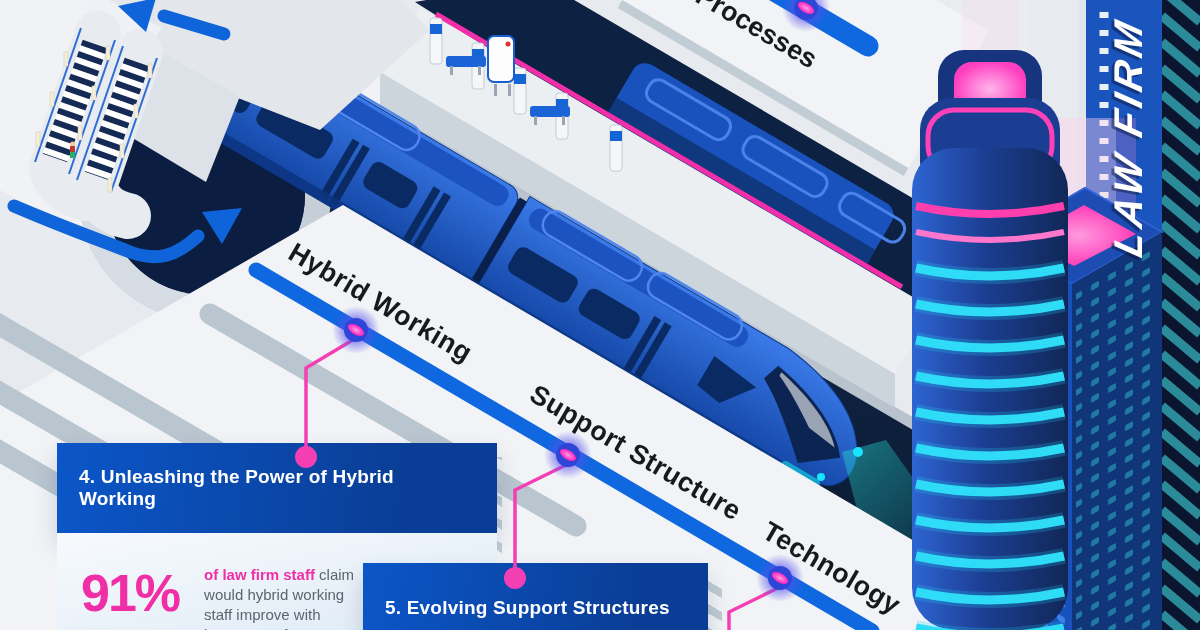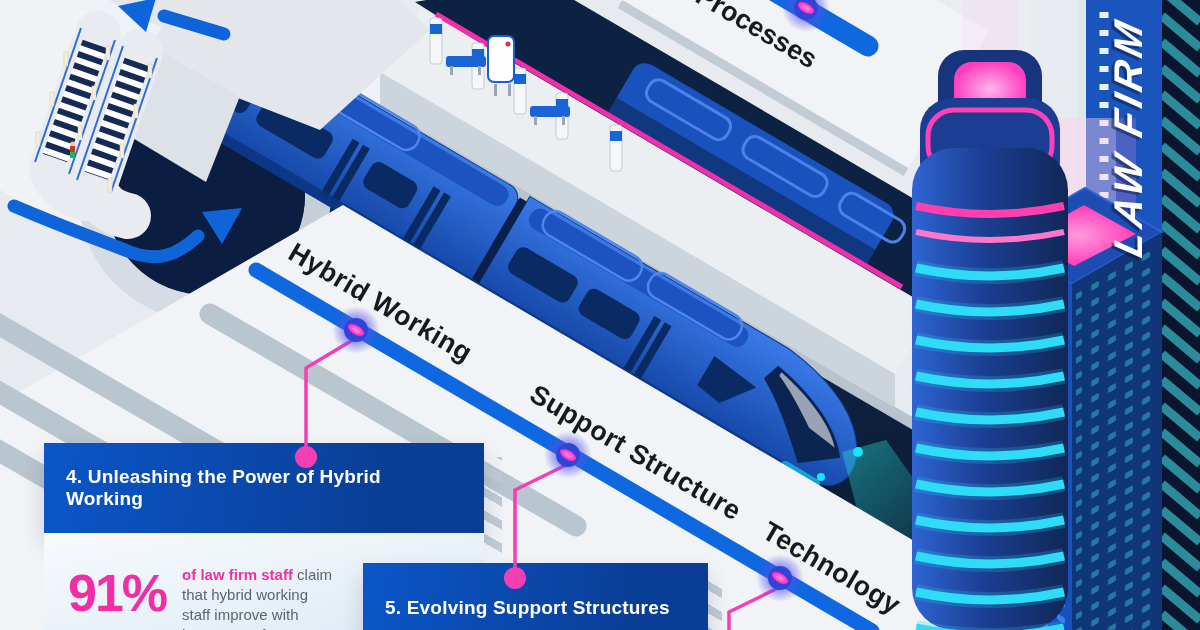--- a/index.html
+++ b/index.html
@@ -25,23 +25,23 @@
 
   .hatch{position:absolute;background:repeating-linear-gradient(30deg,#c0cbd5 0 8px,rgba(0,0,0,0) 8px 20px);}
   .hatch4{left:62px;top:457px;width:440px;height:96px;}
   .hatch5{left:377px;top:577px;width:345px;height:53px;}
 
   .card{position:absolute;}
   .card-header{display:flex;align-items:center;height:90px;padding:0 22px;
                color:#fff;font-weight:bold;font-size:19px;letter-spacing:.2px;
                background:linear-gradient(96deg,#0b56c8 0%,#0a3e96 78%);
                box-shadow:0 12px 22px rgba(25,45,90,.18);}
-  .card4{left:44px;top:443px;width:440px;}
+  .card4{left:57px;top:443px;width:440px;}
   .card5{left:363px;top:563px;width:345px;}
-  .card-body{height:97px;box-sizing:border-box;display:flex;gap:16px;
+  .card-body{height:97px;box-sizing:border-box;display:flex;gap:25px;
              padding:30px 24px 0 24px;
              background:linear-gradient(168deg,#f7fafd 0%,#e1ecf6 90%);}
   .stat{font-size:52px;font-weight:bold;color:#f02fa6;letter-spacing:-2px;line-height:1.02;margin-top:4px;}
   .stat-text{font-size:15px;line-height:20px;color:#5d646c;margin-top:2px;}
   .stat-text .hl{color:#f02fa6;font-weight:bold;}
 </style>
 </head>
 <body>
 
 <div class="stage">
@@ -285,21 +285,21 @@
 
   <div class="hatch hatch4"></div>
   <div class="hatch hatch5"></div>
 
   <div class="card card4">
     <div class="card-header">4. Unleashing the Power of Hybrid Working</div>
     <div class="card-body">
       <div class="stat">91%</div>
       <div class="stat-text">
         <div><span class="hl">of law firm staff</span><span> claim</span></div>
-        <div>that hybrid working</div>
+        <div>would hybrid working</div>
         <div>staff improve with</div>
         <div>better use of</div>
       </div>
     </div>
   </div>
 
   <div class="card card5">
     <div class="card-header">5. Evolving Support Structures</div>
   </div>
 

